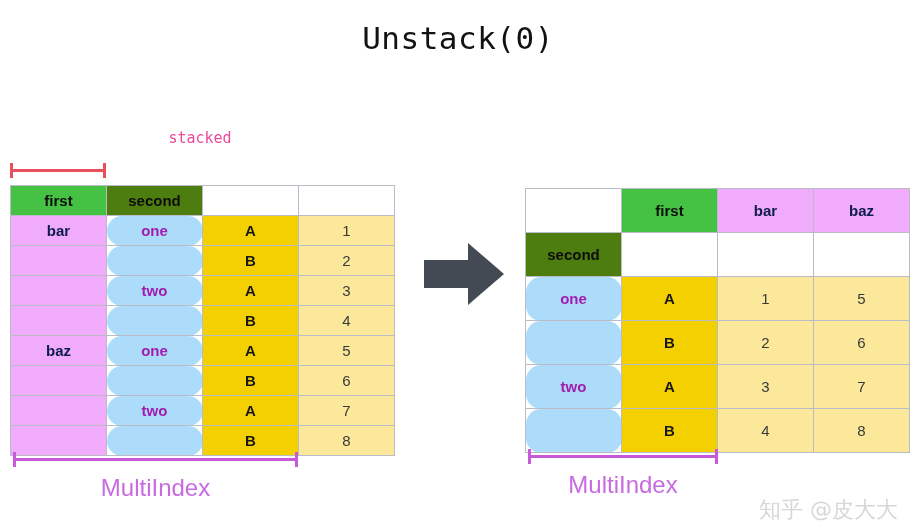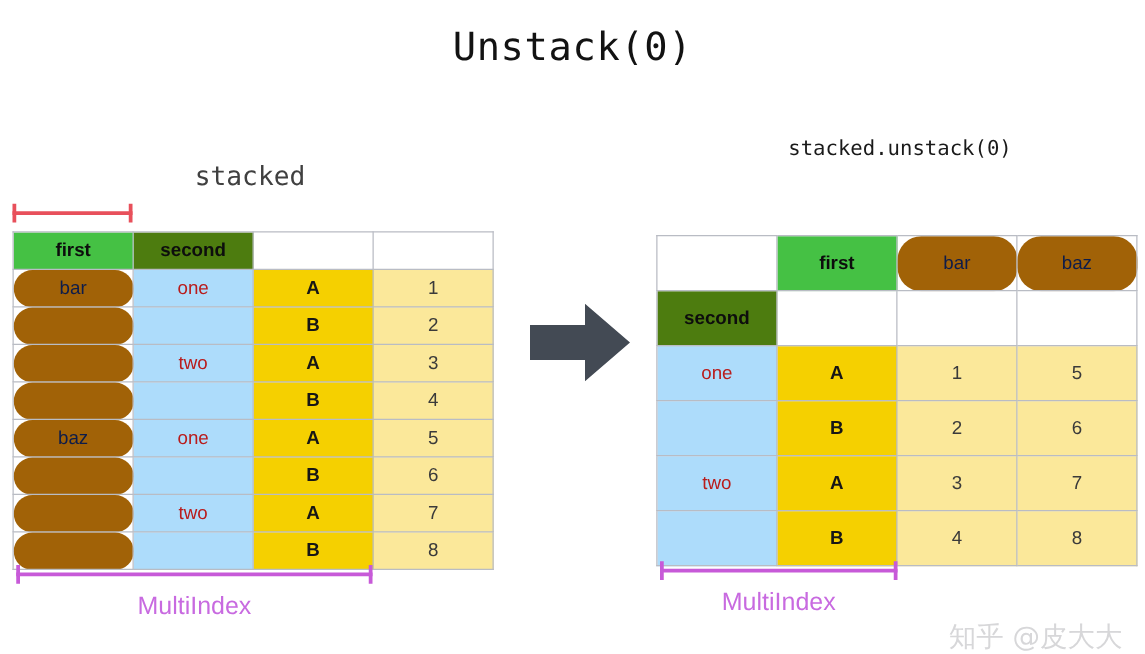--- a/index.html
+++ b/index.html
@@ -29,22 +29,22 @@
   }
 
   
   .caption-left {
     position: absolute;
     left: 95px;
     top: 129px;
     width: 210px;
     text-align: center;
     font-family: "DejaVu Sans Mono", monospace;
-    font-size: 21px;
-    color: #404040;
+    font-size: 15px;
+    color: #ec4899;
   }
   .code-block {
     position: absolute;
     left: 525px;
     top: 108px;
     width: 390px;
     text-align: center;
     font-family: "DejaVu Sans Mono", monospace;
     font-size: 16.5px;
     color: #1a1a1a;
@@ -85,22 +85,22 @@
   #table-right td { height: 43px; font-size: 15px; }
   #table-right .c0 { width: 95px; }
   #table-right .c1 { width: 95px; }
   #table-right .c2 { width: 95px; }
   #table-right .c3 { width: 95px; }
 
   
   .cell-blank   { background: #ffffff; }
   .cell-green   { background: #45c144; color: #0d0d0d; font-weight: bold; }
   .cell-lgreen  { background: #4d7c0f; color: #0d0d0d; font-weight: bold; }
-  .cell-blue    { background: #a16207; color: #0d1c4a; font-weight: normal; border-radius: 19px; }
-  .cell-lblue   { background: #addcfb; color: #b91c1c; font-weight: normal; }
+  .cell-blue    { background: #f0abfc; color: #0d1c4a; font-weight: bold; }
+  .cell-lblue   { background: #addcfb; color: #a21caf; font-weight: bold; border-radius: 15px; }
   .cell-gold    { background: #f5d000; color: #161616; font-weight: bold; }
   .cell-lgold   { background: #fbe89a; color: #3a3a3a; font-weight: normal; }
 
   
   .arrow {
     position: absolute;
     left: 424px;
     top: 243px;
     width: 80px;
     height: 62px;
@@ -130,21 +130,21 @@
   #bracket-red { left: 10px; top: 163px; width: 96px; }
   #bracket-red .bar, #bracket-red .cap { background: #e8505b; }
 
   #bracket-mi-left { left: 13px; top: 452px; width: 285px; }
   #bracket-mi-right { left: 528px; top: 449px; width: 190px; }
   #bracket-mi-left .bar, #bracket-mi-left .cap,
   #bracket-mi-right .bar, #bracket-mi-right .cap { background: #c75ad8; }
 
   .mi-label {
     position: absolute;
-    font-size: 20px;
+    font-size: 24px;
     color: #c86ae0;
     font-family: "Liberation Sans", sans-serif;
   }
   #mi-label-left { left: 13px; top: 474px; width: 285px; text-align: center; }
   #mi-label-right { left: 528px; top: 471px; width: 190px; text-align: center; }
 
   
   .watermark {
     position: absolute;
     right: 18px;
@@ -233,21 +233,20 @@
   <div class="bar"></div>
   <div class="cap r"></div>
 </div>
 <div class="mi-label" id="mi-label-left">MultiIndex</div>
 
 <svg class="arrow" viewBox="0 0 80 62">
   <polygon points="0,17 44,17 44,0 80,31 44,62 44,45 0,45" fill="#434a54"></polygon>
 </svg>
 
 <div class="code-block">
-  <div>stacked.unstack(0)</div>
 </div>
 
 <table class="grid" id="table-right">
   <tbody>
       <tr>
     <td class="c0 cell-blank"></td>
     <td class="c1 cell-green">first</td>
     <td class="c2 cell-blue">bar</td>
     <td class="c3 cell-blue">baz</td>
   </tr>

